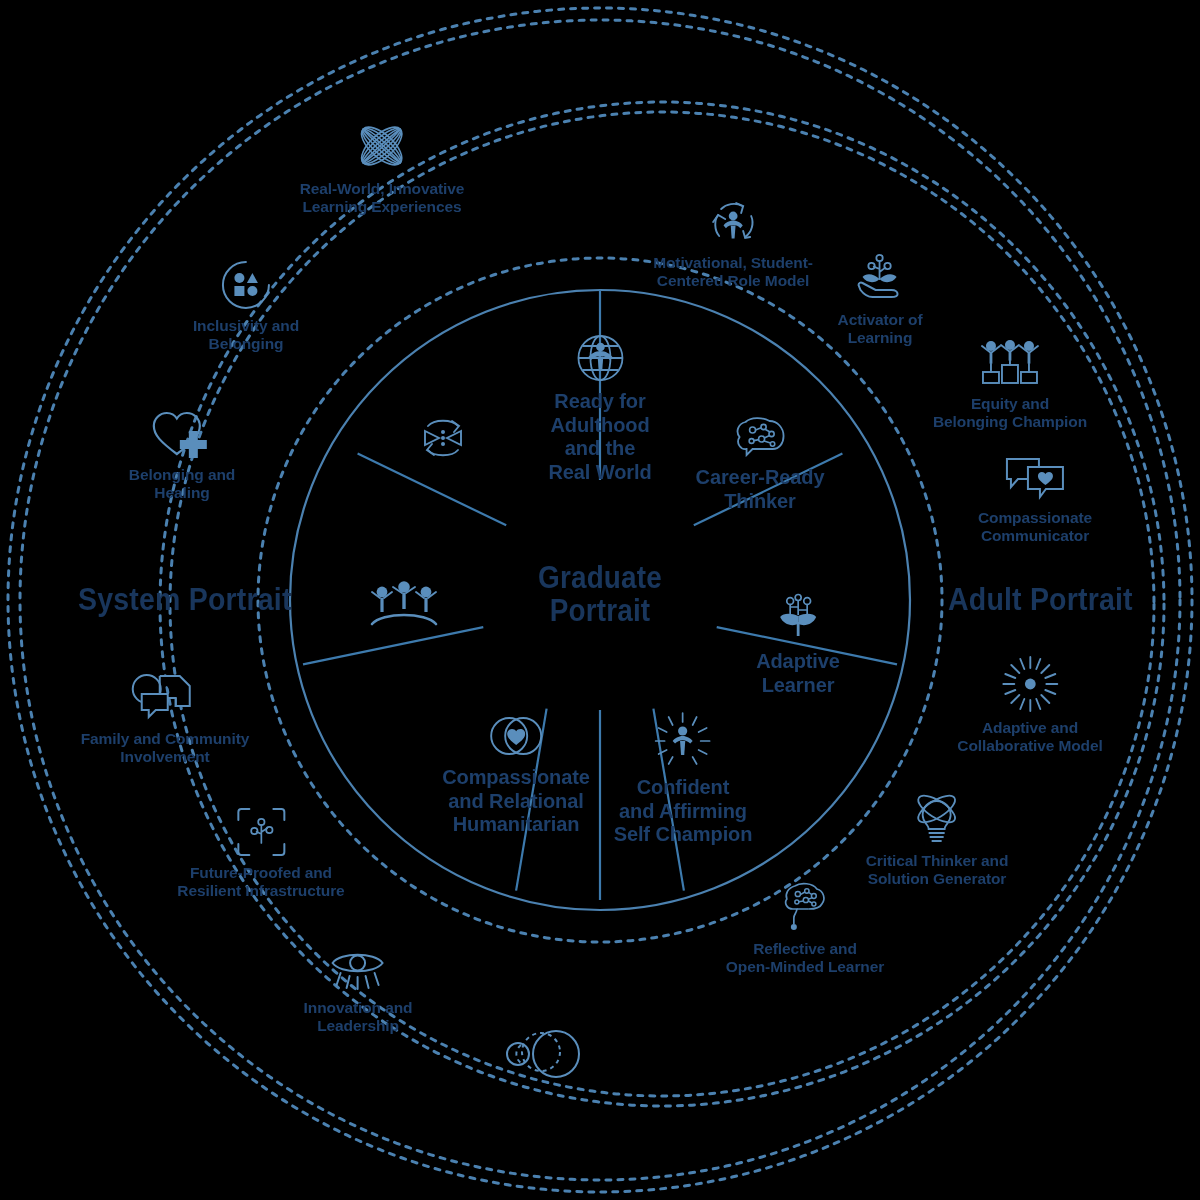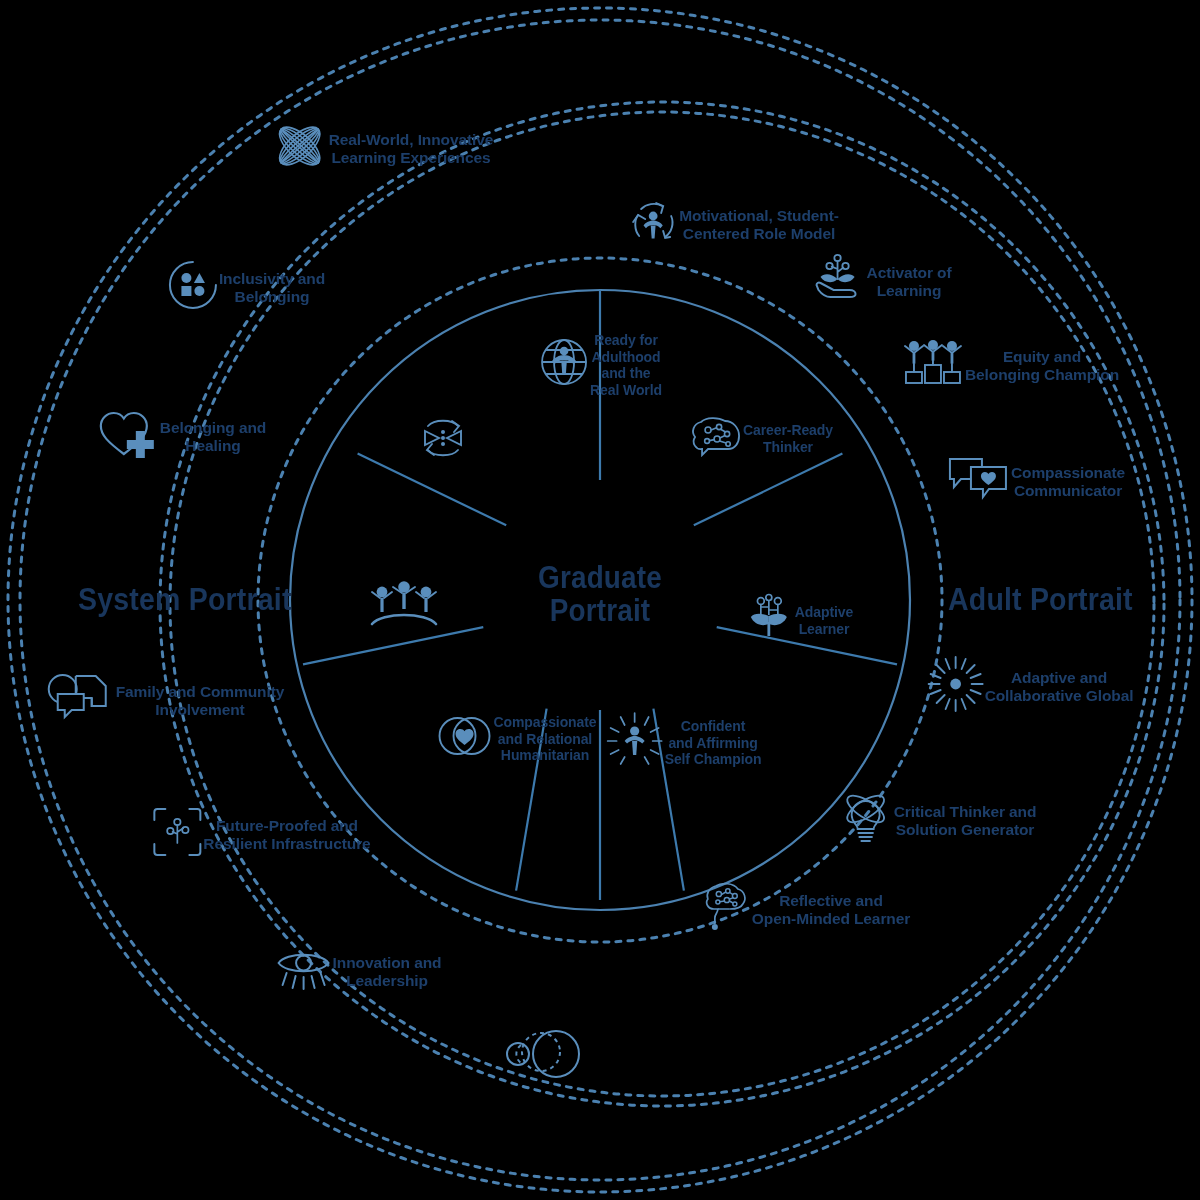--- a/index.html
+++ b/index.html
@@ -8,30 +8,30 @@
     width:1200px;height:1200px;overflow:hidden;
     font-family:"Liberation Sans","DejaVu Sans",sans-serif;
     position:relative;
   }
   #stage{position:absolute;left:0;top:0;width:1200px;height:1200px;}
   #rings{position:absolute;left:0;top:0;width:1200px;height:1200px;}
 
   .node{position:absolute;width:0;height:0;}
   .node .inner{
     position:absolute;left:50%;top:0;transform:translateX(-50%);
-    display:flex;flex-direction:row;align-items:center;
+    display:flex;flex-direction:column;align-items:center;
     white-space:nowrap;
   }
   .ico{display:block;line-height:0;margin-bottom:6px;}
   .lbl{
     color:#1d3f6b;font-weight:700;font-size:15.5px;line-height:1.16;
     text-align:center;letter-spacing:-.1px;
   }
   .lbl-in{
-    color:#1d3f6b;font-weight:700;font-size:14px;line-height:1.18;
+    color:#1d3f6b;font-weight:700;font-size:20px;line-height:1.18;
     text-align:center;letter-spacing:-.1px;
   }
   .heading{
     position:absolute;color:#19365c;
     font-family:"Liberation Sans Narrow","Liberation Sans",sans-serif;
     font-weight:700;font-size:31px;letter-spacing:.2px;
     transform:scaleX(.92);transform-origin:center;
     white-space:nowrap;text-align:center;
   }
   .center-title{
@@ -348,21 +348,21 @@
             <line x1="39" y1="54" x2="35" y2="44"></line>
             <line x1="4" y1="19" x2="14" y2="23"></line>
             <line x1="4" y1="39" x2="14" y2="35"></line>
             <line x1="54" y1="19" x2="44" y2="23"></line>
             <line x1="54" y1="39" x2="44" y2="35"></line>
           </g>
         </svg>
       </span>
       <div class="lbl">
         <div>Adaptive and</div>
-        <div>Collaborative Global</div>
+        <div>Collaborative Model</div>
       </div>
     </div>
   </div>
 
   <div class="node" style="left:937px;top:790px;">
     <div class="inner">
       <span class="ico">
         <svg width="56" height="56" viewBox="0 0 56 56" fill="none" stroke="#5a8ebc" stroke-width="1.8">
           <path d="M28 11 C20 11 14 17 14 25 c0 5 2.6 7.5 4.4 10 c1 1.4 1.6 2.6 1.6 4 h16 c0-1.4 .6-2.6 1.6-4 C39.4 32.5 42 30 42 25 C42 17 36 11 28 11z"></path>
           <path d="M20 43 h16 M21 47 h14 M23 51 h10"></path>

